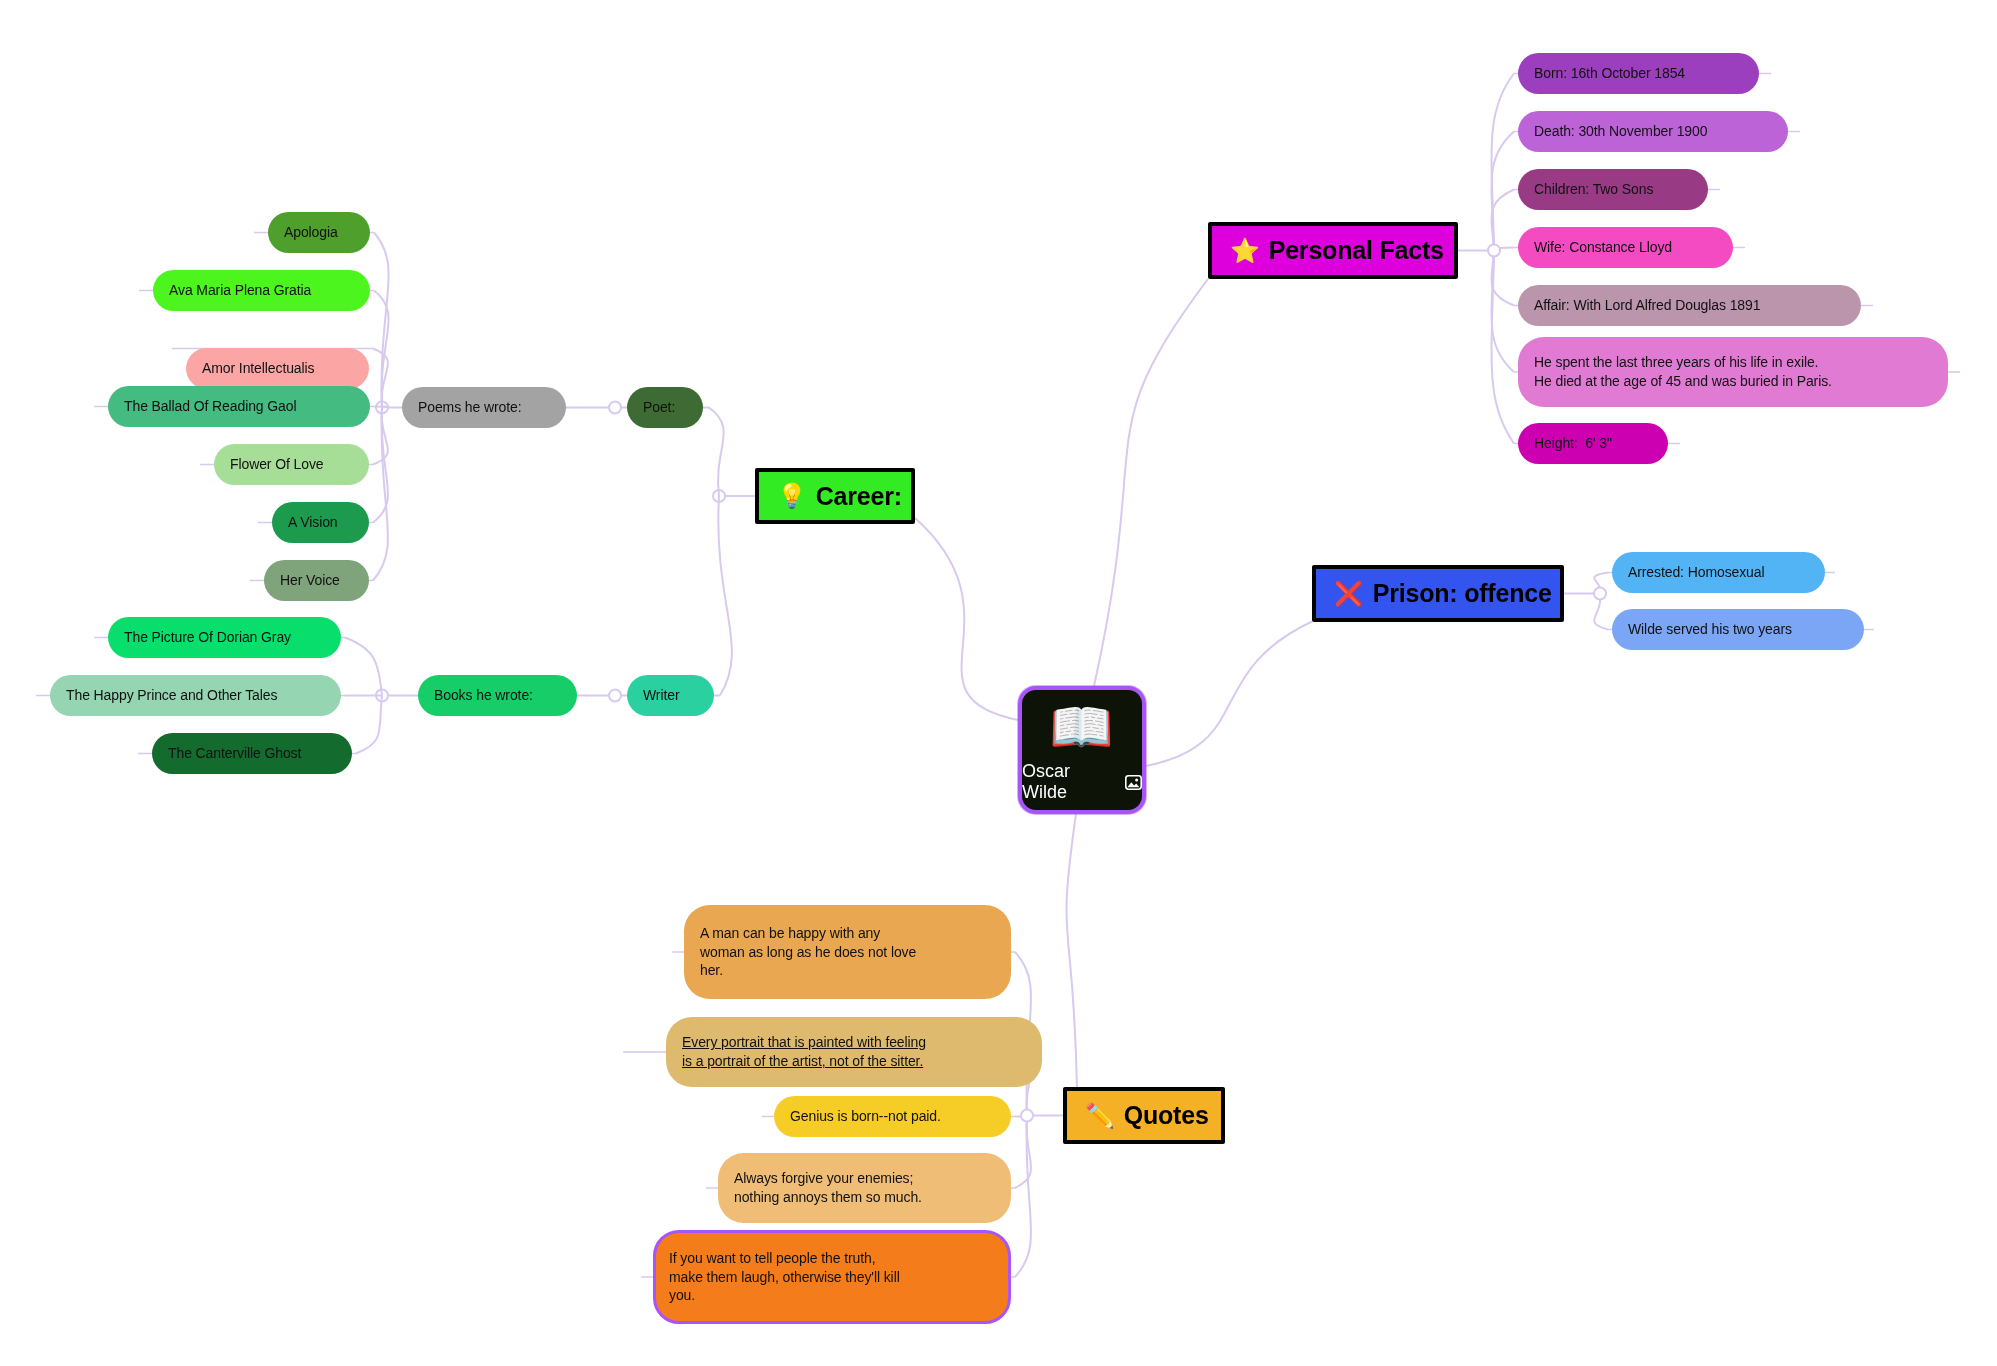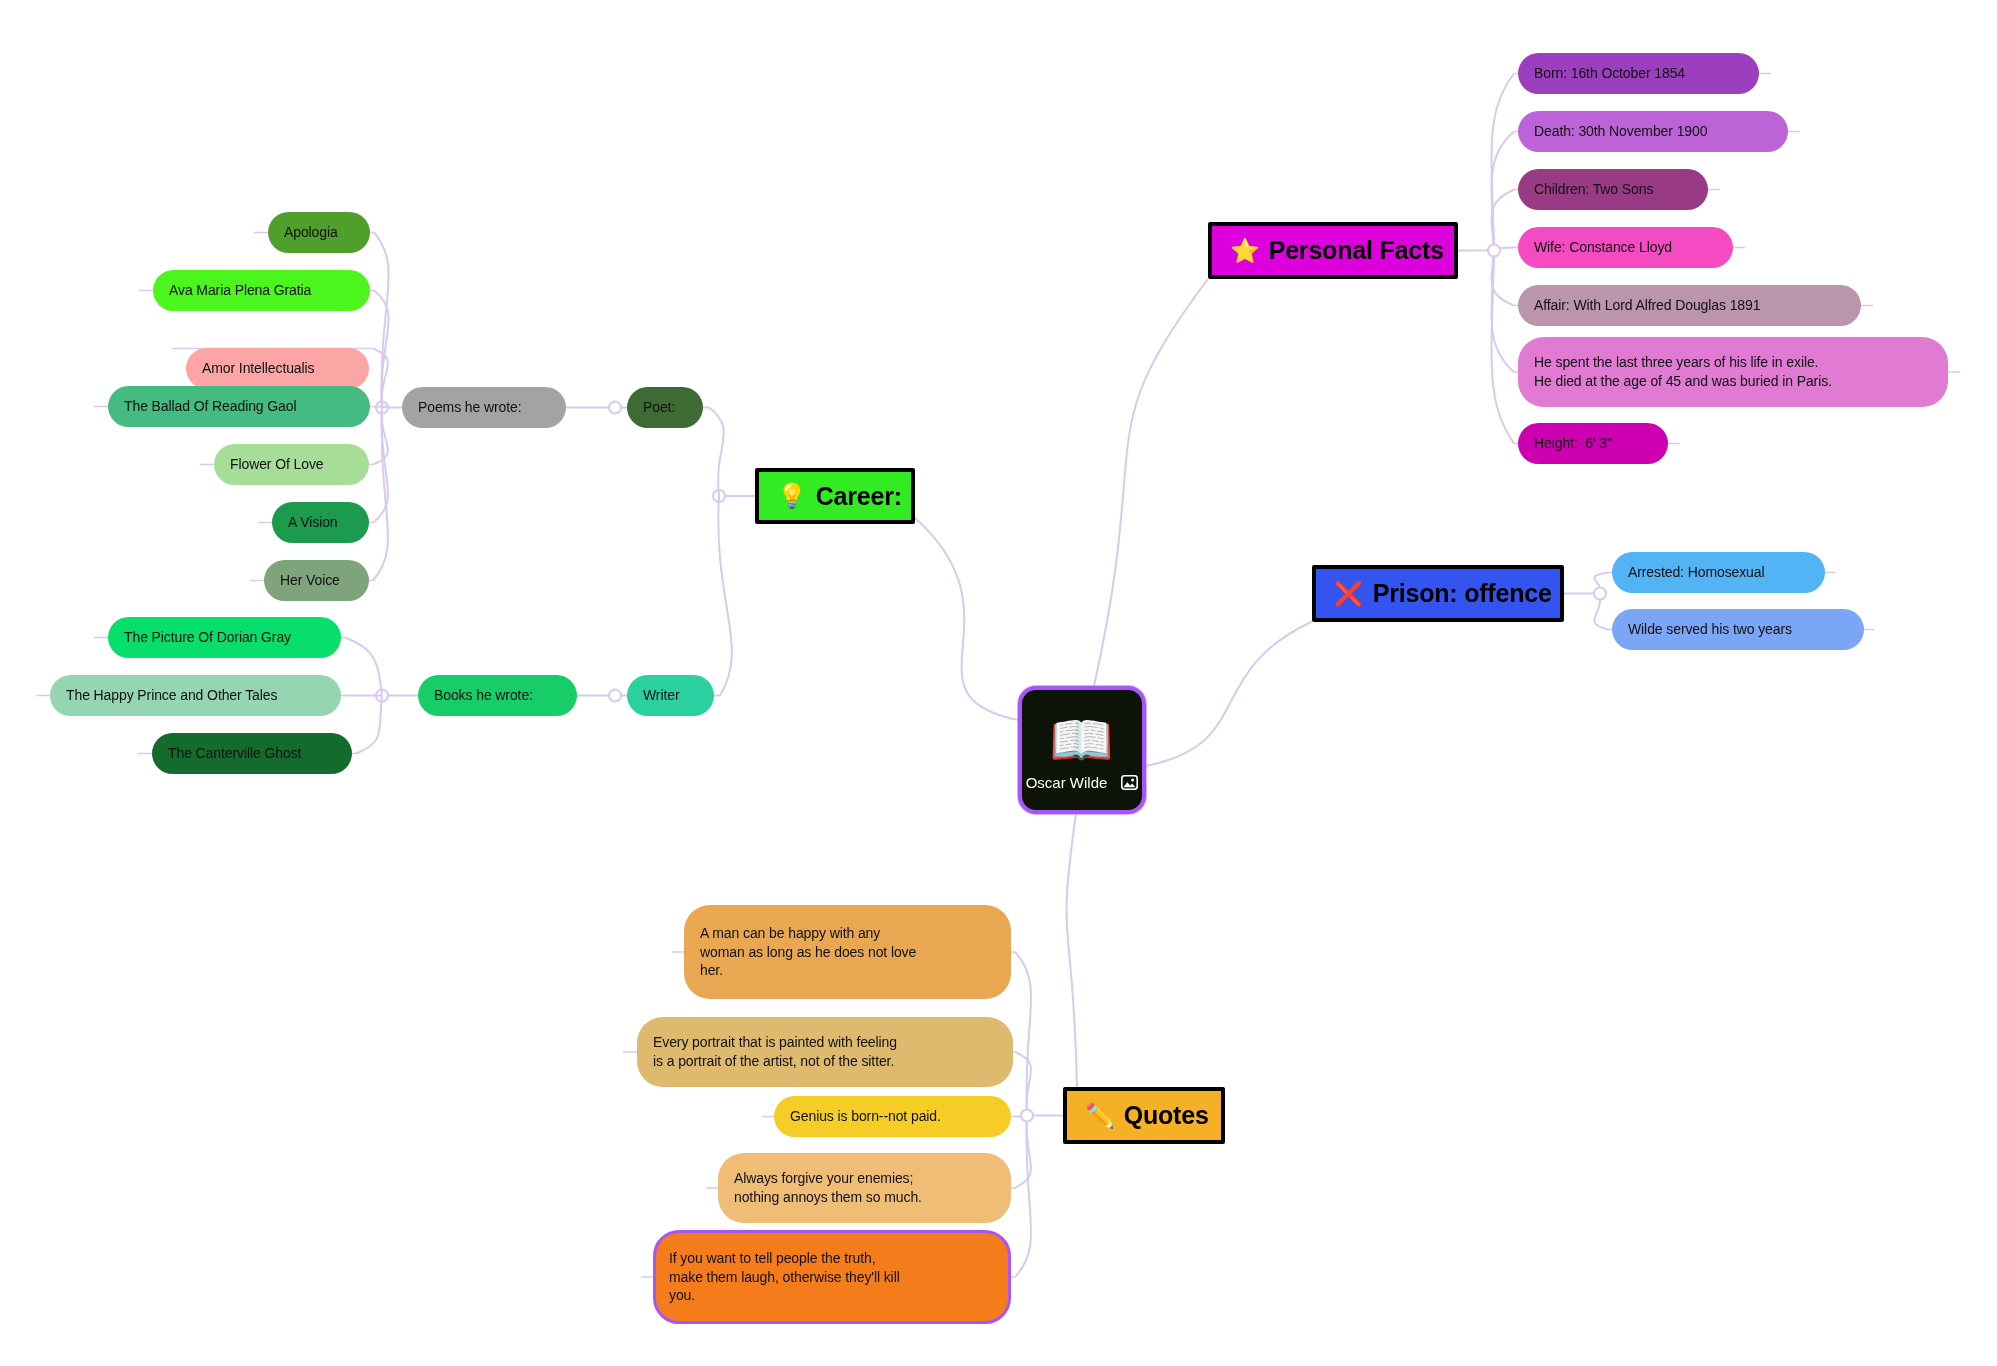--- a/index.html
+++ b/index.html
@@ -59,21 +59,21 @@
     align-items: center;
     justify-content: center;
     background: #0d1407;
     border: 4px solid #a855f7;
     border-radius: 18px;
     box-shadow: 0 0 0 1px rgba(168,85,247,0.45);
   }
   #central .book { font-size: 52px; line-height: 1; margin-top: 4px; }
   #central .label-row {
     display: flex; align-items: center; gap: 14px;
-    color: #ffffff; font-size: 15px; margin-top: 8px;
+    color: #ffffff; font-size: 18px; margin-top: 8px;
   }
   #central .img-icon { display: inline-flex; }
 </style>
 </head>
 <body>
 
 <div id="canvas">
   <svg id="edges" viewBox="0 0 1997 1366">
       <path d="M 1458 250.5 L 1488 250.5" fill="none" stroke="#d8c9ef" stroke-width="2"></path>
       <path d="M 1094 686 C 1152 426,1088 439,1208 279" fill="none" stroke="#d8c9ef" stroke-width="2"></path>
@@ -194,21 +194,21 @@
       <div class="node" style="left: 108px; top: 617px; min-width: 233px; min-height: 41px; background: rgb(8, 222, 107);"><span>The Picture Of Dorian Gray</span></div>
       <div class="node" style="left: 50px; top: 675px; min-width: 291px; min-height: 41px; background: rgb(149, 213, 178);"><span>The Happy Prince and Other Tales</span></div>
       <div class="node" style="left: 152px; top: 733px; min-width: 200px; min-height: 41px; background: rgb(20, 107, 46);"><span>The Canterville Ghost</span></div>
       <div class="branch" style="left: 1063px; top: 1087px; width: 162px; height: 57px; background: rgb(245, 177, 37); border-color: rgb(0, 0, 0);">
         <span class="emoji">✏️</span>
         <span>Quotes</span>
       </div>
       <div class="node multiline" style="left: 684px; top: 905px; min-width: 327px; min-height: 94px; background: rgb(233, 167, 82);"><span>A man can be happy with any
 woman as long as he does not love
 her.</span></div>
-      <div class="node multiline" style="left: 637px; top: 1017px; min-width: 376px; min-height: 70px; background: rgb(222, 186, 111);"><span>Every portrait that is painted with feeling
+      <div class="node multiline" style="left: 666px; top: 1017px; min-width: 376px; min-height: 70px; background: rgb(222, 186, 111); text-decoration: underline;"><span>Every portrait that is painted with feeling
 is a portrait of the artist, not of the sitter.</span></div>
       <div class="node" style="left: 774px; top: 1096px; min-width: 237px; min-height: 41px; background: rgb(246, 205, 39);"><span>Genius is born--not paid.</span></div>
       <div class="node multiline" style="left: 718px; top: 1153px; min-width: 293px; min-height: 70px; background: rgb(240, 189, 118);"><span>Always forgive your enemies;
 nothing annoys them so much.</span></div>
       <div class="node multiline" style="left: 653px; top: 1230px; min-width: 358px; min-height: 94px; background: rgb(245, 124, 27); border: 3px solid rgb(168, 85, 247); padding: 4px 13px;"><span>If you want to tell people the truth,
 make them laugh, otherwise they'll kill
 you.</span></div>
     </div>
 </div>
 

